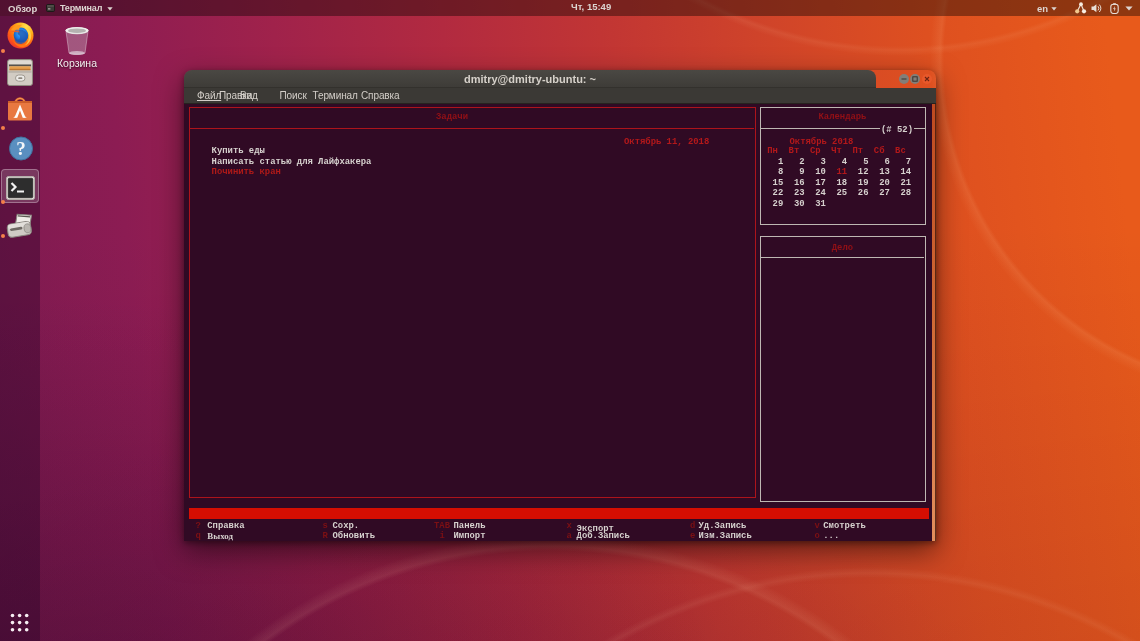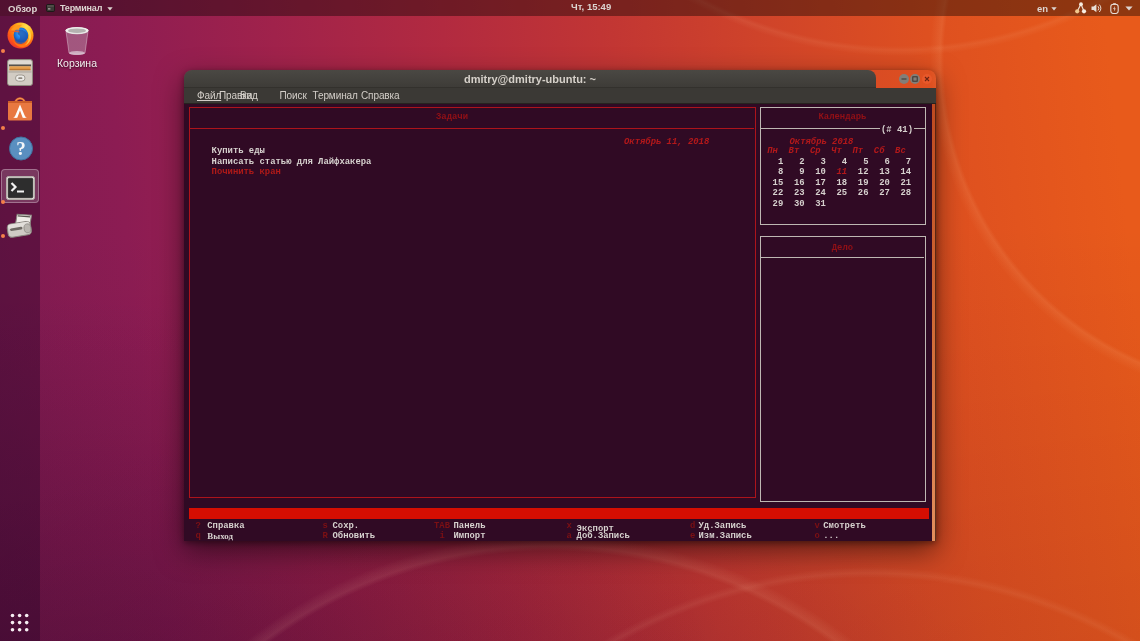--- a/index.html
+++ b/index.html
@@ -32,21 +32,21 @@
   .wbtn { position:absolute; top:3.5px; width:10px; height:10px; border-radius:50%; }
   #menubar { position:absolute; left:0; top:18px; width:752px; height:15.5px;
     background:#3b3935; border-bottom:1px solid #27221f; }
   #menubar span { position:absolute; top:2px; font-size:10px; letter-spacing:-0.1px; color:#d3cec8; }
   #content { position:absolute; left:0; top:33.5px; width:752px; height:437.5px;
     background:#300a24; }
   .panelR { position:absolute; border:1.5px solid #ad141b; }
   .panelW { position:absolute; border:1.2px solid #beb7b2; }
   .ml { position:absolute; font-family:"Liberation Mono", monospace; font-size:8.9px;
     line-height:10.6px; white-space:pre; color:#d6d1ce; font-weight:bold; }
-  .red { color:#b3181a;font-style:italic; }
+  .red { color:#b3181a; }
   .dred { color:#931016; }
   .hl { position:absolute; background:#ad141b; height:1.5px; }
   .hlw { position:absolute; background:#beb7b2; height:1.2px; }
 </style>
 </head>
 <body>
 <div id="wall"></div>
 
 <div id="topbar">
   <span class="tb" style="left:8px;">Обзор</span>
@@ -218,21 +218,21 @@
     <div class="hlw" style="left:729.5px; top:24.3px; width:11px;"></div>
     <div class="panelW" style="left:575.5px; top:132.5px; width:166px; height:265.5px;"></div>
     <div class="hlw" style="left:577px; top:153.5px; width:163px;"></div>
 
     <div class="ml dred" style="left:252px; top:8px;">Задачи</div>
     <div class="ml red" style="left:440px; top:33.1px;">Октябрь 11, 2018</div>
     <div class="ml" style="left:27.6px; top:42.4px;">Купить еды</div>
     <div class="ml" style="left:27.6px; top:53px;">Написать статью для Лайфхакера</div>
     <div class="ml" style="left:27.6px; top:63.6px; color:#b01a18;">Починить кран</div>
     <div class="ml dred" style="left:634.5px; top:8px;">Календарь</div>
-    <div class="ml" style="left:697px; top:21.2px;">(# 41)</div>
+    <div class="ml" style="left:697px; top:21.2px;">(# 52)</div>
     <div class="ml red" style="left:605.5px; top:33.1px;">Октябрь 2018</div>
     <div class="ml red" style="left:583.3px; top:42.4px;">Пн  Вт  Ср  Чт  Пт  Сб  Вс</div>
     <div class="ml" style="left:583.3px; top:53px;">  1   2   3   4   5   6   7</div>
     <div class="ml" style="left:583.3px; top:63.6px;">  8   9  10  <span class="red">11</span>  12  13  14</div>
     <div class="ml" style="left:583.3px; top:74.2px;"> 15  16  17  18  19  20  21</div>
     <div class="ml" style="left:583.3px; top:84.8px;"> 22  23  24  25  26  27  28</div>
     <div class="ml" style="left:583.3px; top:95.4px;"> 29  30  31</div>
     <div class="ml dred" style="left:647.8px; top:139.6px;">Дело</div>
 
     <div style="position:absolute; left:5px; top:404.1px; width:739.5px; height:11.2px; background:#d60e02;"></div>

